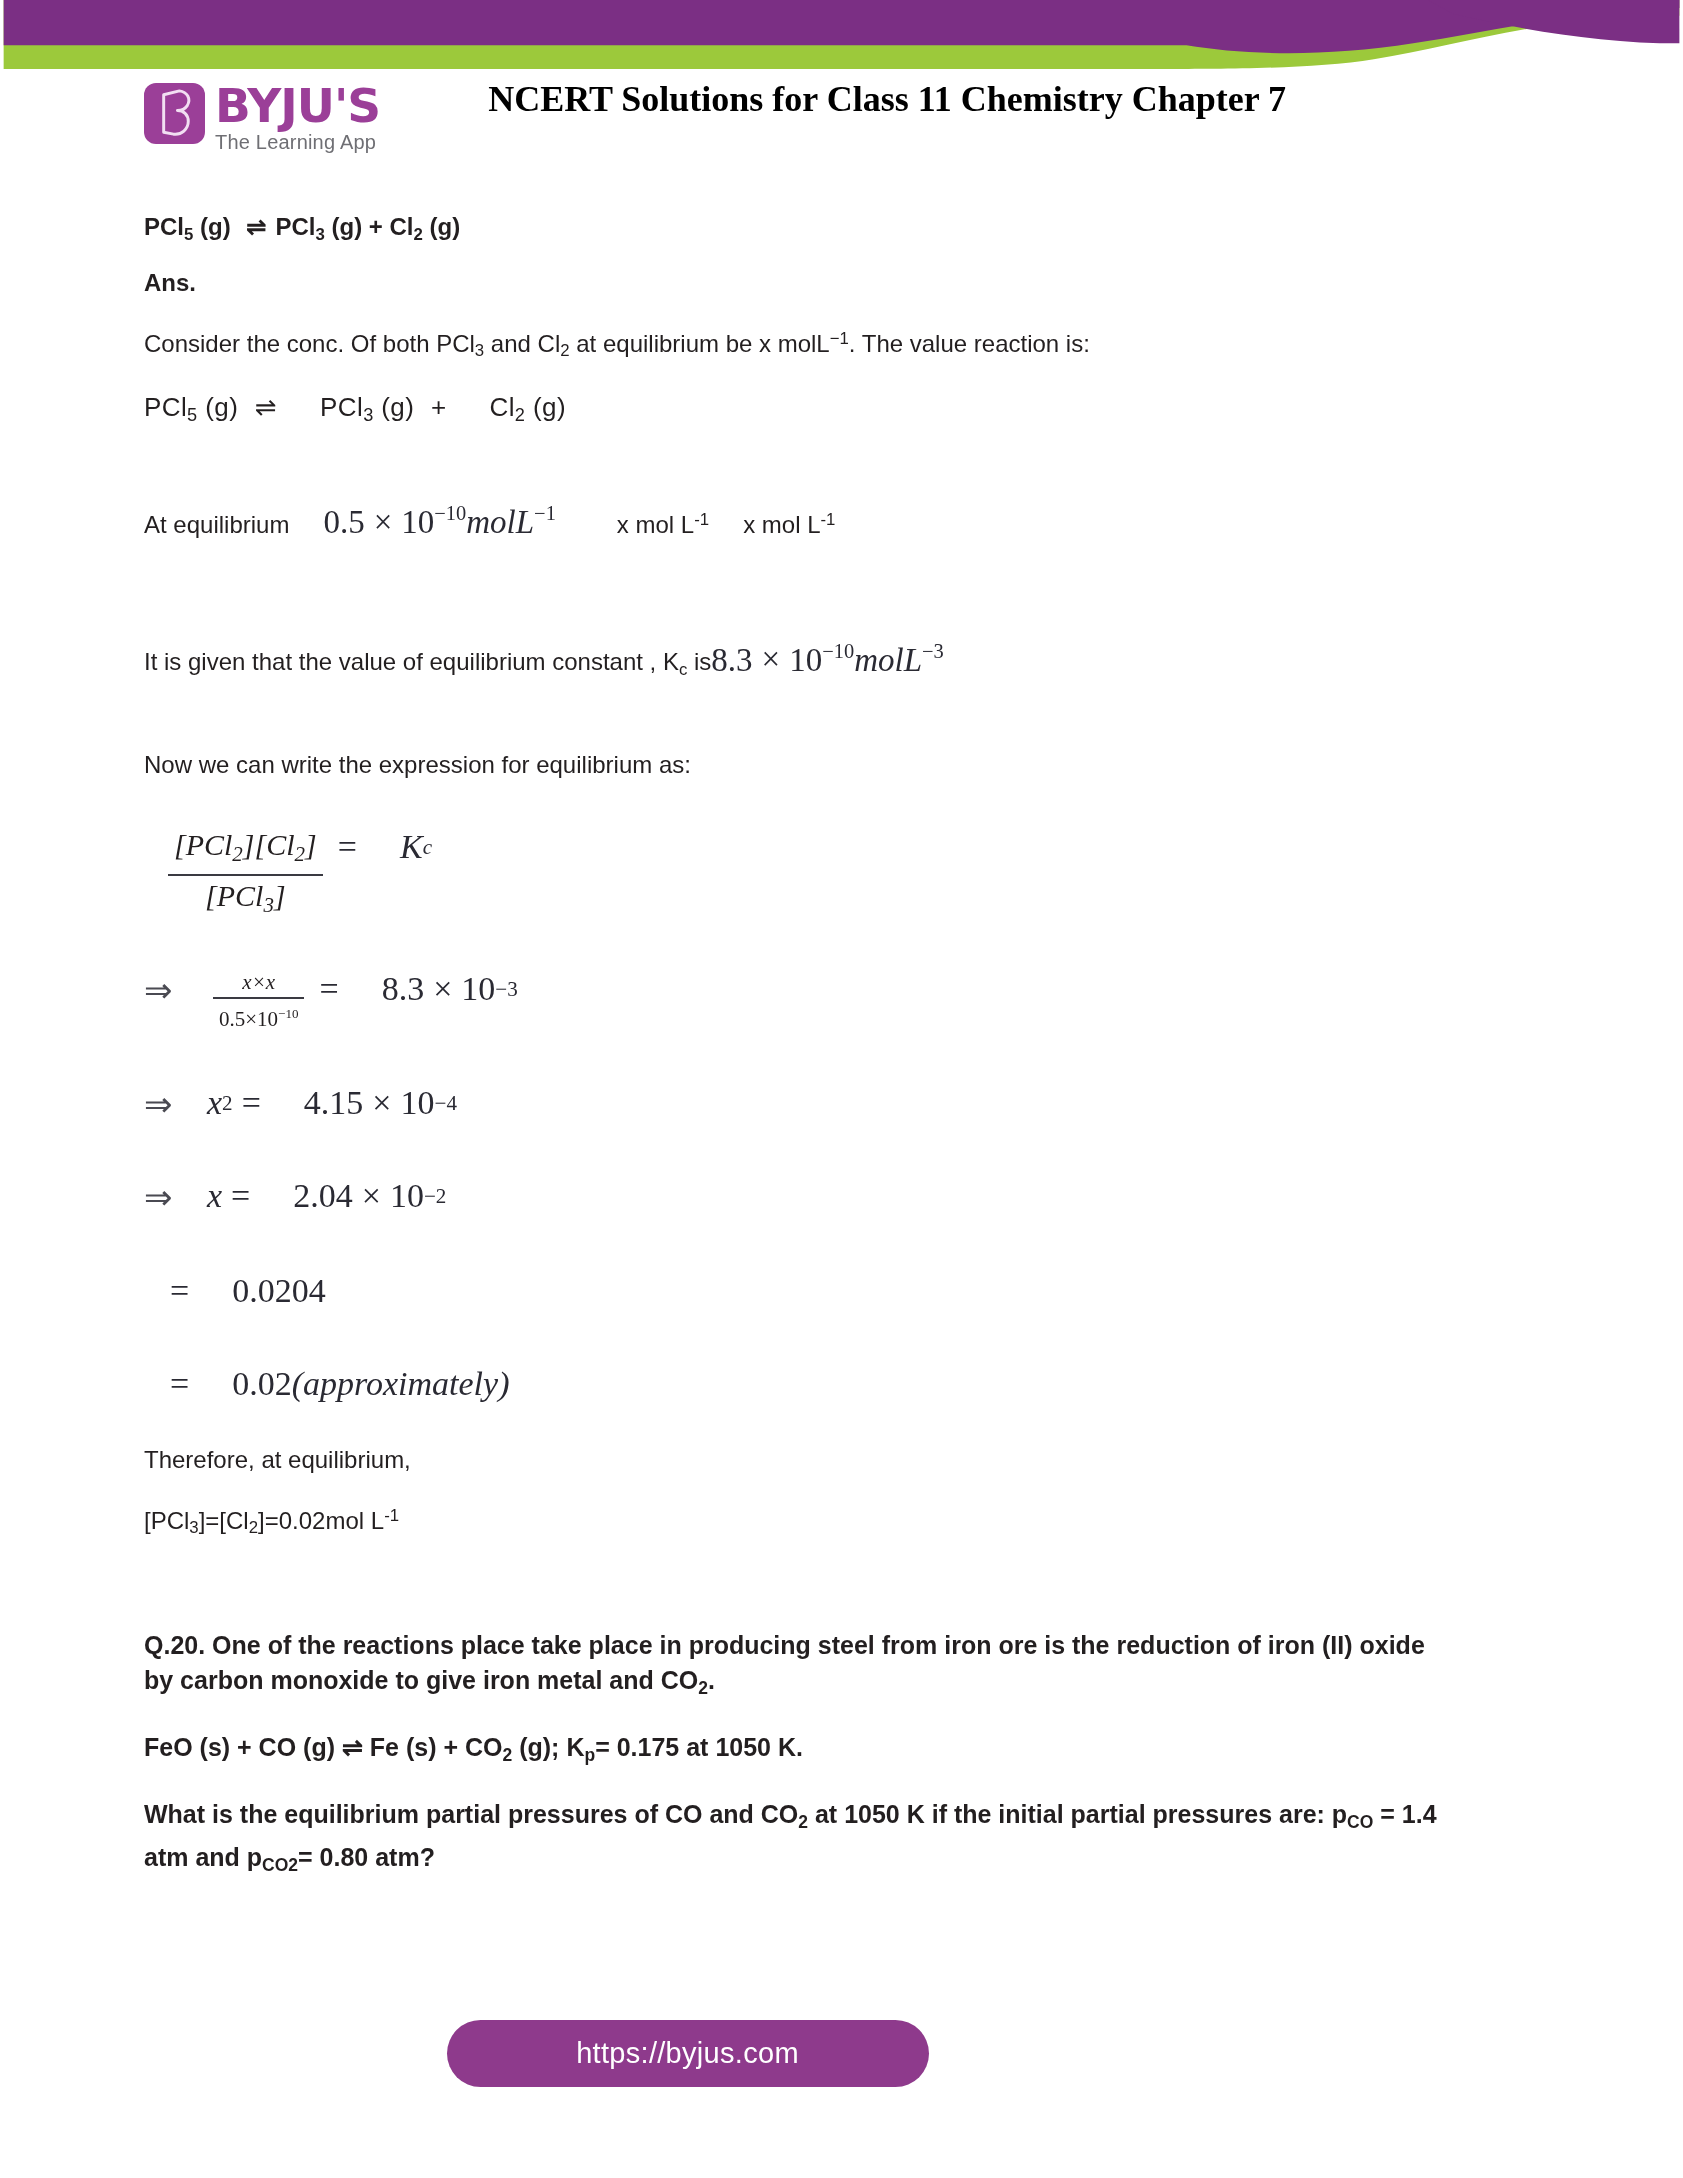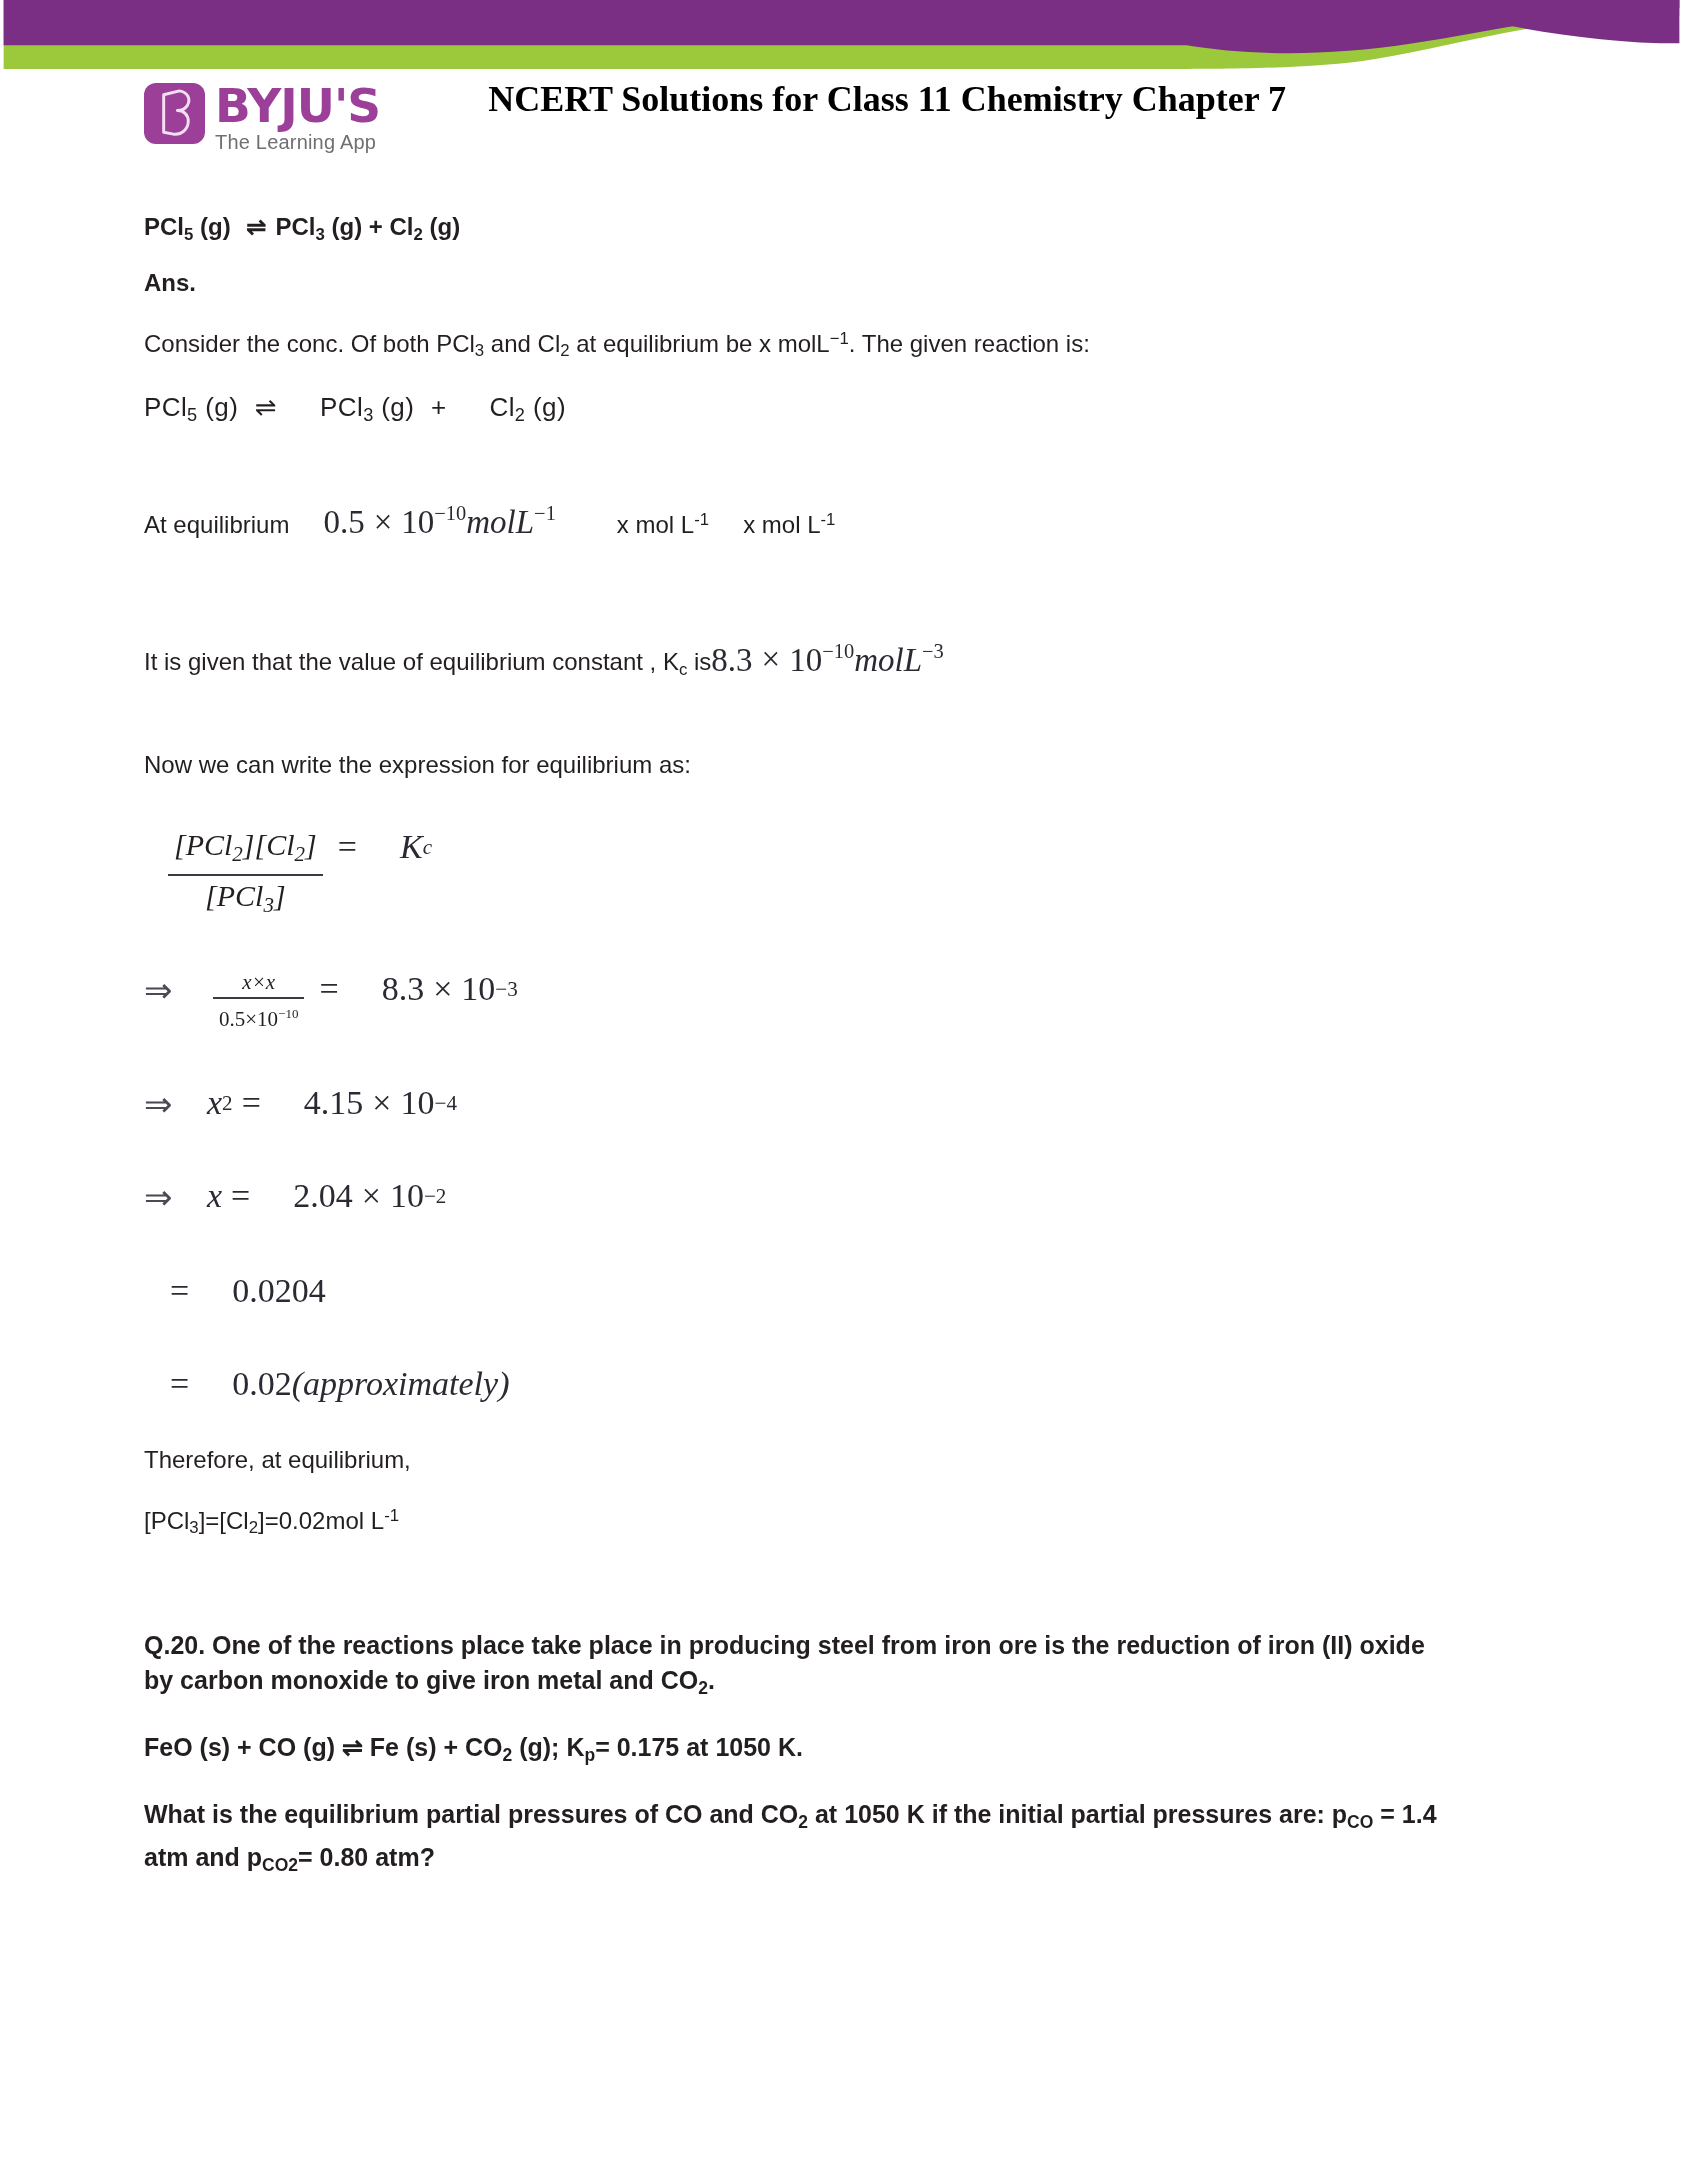--- a/index.html
+++ b/index.html
@@ -262,21 +262,21 @@
 
     <p class="para bold tight">
       <span>PCl</span><sub>5</sub><span> (g)</span>
       <span class="op">⇌</span><span>PCl</span><sub>3</sub><span> (g) + </span>
       <span>Cl</span><sub>2</sub><span> (g)</span>
     </p>
 
     <p class="para bold" style="margin-bottom:22px;">Ans.</p>
 
     <p class="para" style="margin-bottom:22px;">
-      <span>Consider the conc. Of both PCl</span><sub>3</sub><span> and Cl</span><sub>2</sub><span> at equilibrium be x molL</span><sup>−1</sup><span>. The given reaction is:</span>
+      <span>Consider the conc. Of both PCl</span><sub>3</sub><span> and Cl</span><sub>2</sub><span> at equilibrium be x molL</span><sup>−1</sup><span>. The value reaction is:</span>
     </p>
 
     <p class="para rxn-serif" style="margin-bottom:59px;">
       <span>PCl</span><sub>5</sub><span> (g)</span>
       <span class="op">⇌</span><span class="gap-med"></span><span>PCl</span><sub>3</sub><span> (g)</span>
       <span class="op">+</span><span class="gap-med"></span><span>Cl</span><sub>2</sub><span> (g)</span>
     </p>
 
     <div class="inline-at-eq" style="margin-bottom:85px;">
       <span class="lbl-txt">At equilibrium</span>
@@ -389,15 +389,16 @@
     <p class="qblock">
       <span>FeO (s) + CO (g) </span><span>⇌</span><span> Fe (s) + CO</span><sub>2</sub><span> (g); K</span><sub>p</sub><span>= 0.175 at 1050 K.</span>
     </p>
 
     <p class="qblock" style="width:1327px;">
       <span>What is the equilibrium partial pressures of CO and CO</span><sub>2</sub><span> at 1050 K if the initial partial pressures are: p</span><sub>CO</sub><span> = 1.4 atm and p</span><sub>CO2</sub><span>= 0.80 atm?</span>
     </p>
 
   </div>
 
+  <a class="footer-btn" href="#">https://byjus.com</a>
 
 </div>
 
 
 </body></html>

